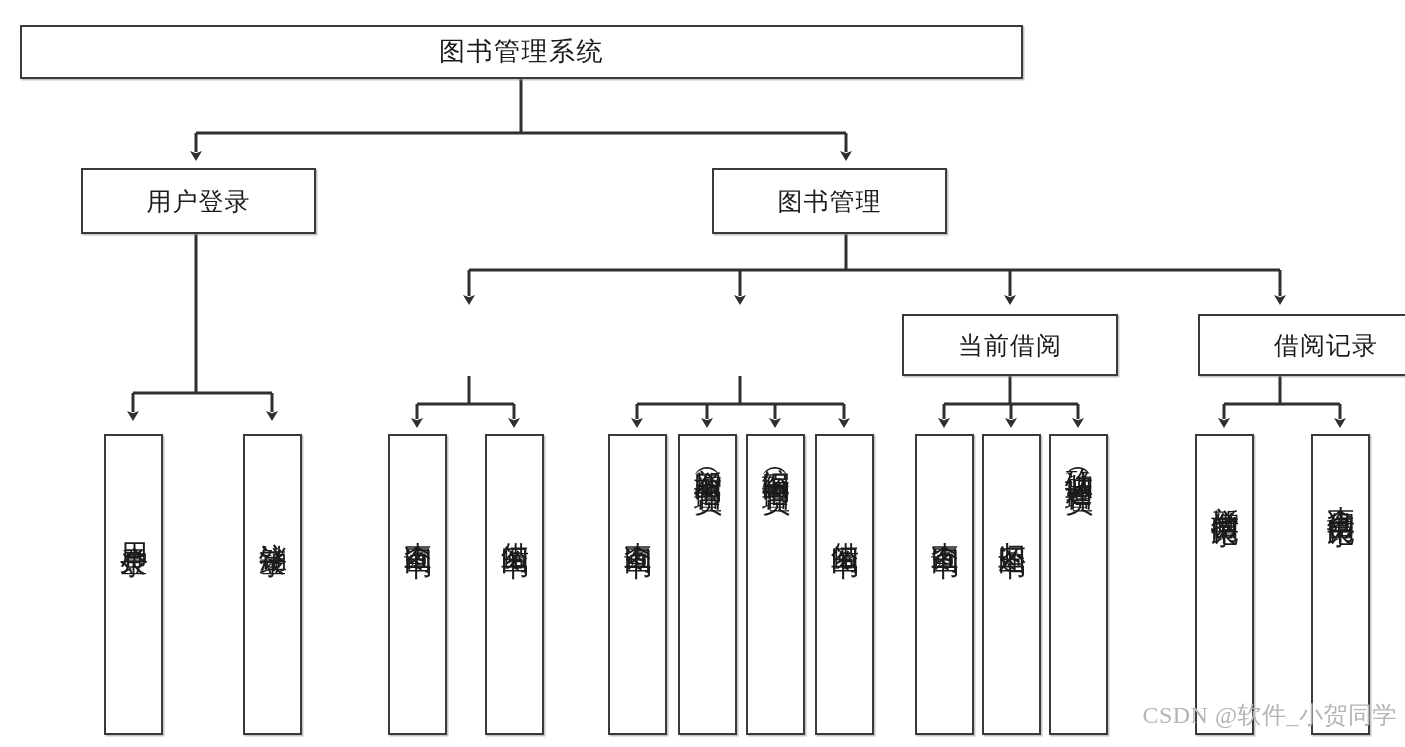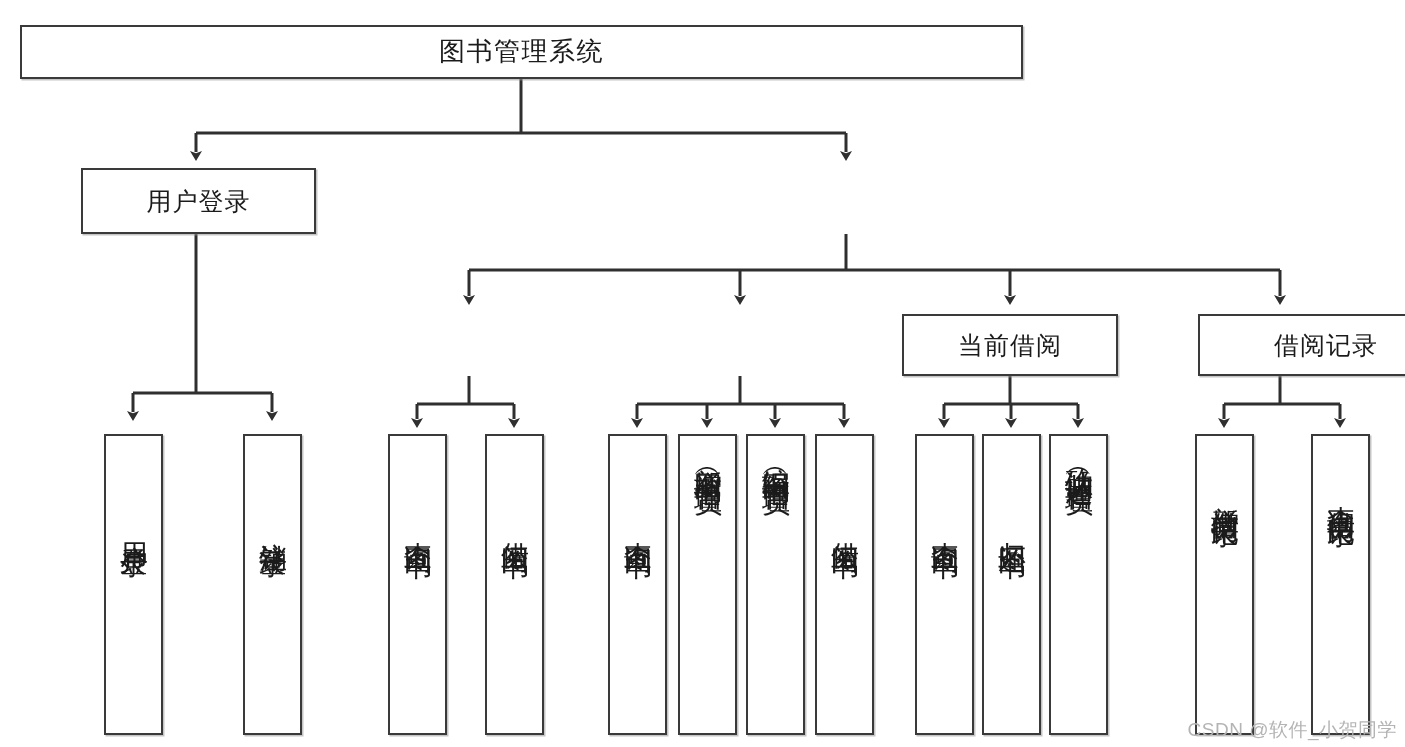--- a/index.html
+++ b/index.html
@@ -60,26 +60,27 @@
     text-orientation: upright;
     font-size: 28px;
     letter-spacing: 3px;
     white-space: normal;
     line-height: 1;
     max-height: 100%;
   }
   .watermark {
     position: absolute;
     right: 8px;
-    bottom: 4px;
-    font-size: 19px;
+    bottom: 16px;
+    font-size: 24px;
     color: #b4b4b4;
     letter-spacing: 0.5px;
     white-space: nowrap;
     user-select: none;
+    font-family: Liberation Serif, serif;
   }
 </style>
 </head>
 <body>
 
 <div id="canvas">
 
   <svg class="edges" viewBox="0 0 1405 747">
     <defs>
       <marker id="arrow" markerWidth="10" markerHeight="12" refX="1" refY="6" orient="auto" markerUnits="userSpaceOnUse">
@@ -130,20 +131,23 @@
     </g>
   </svg>
 
   <div class="node root horiz" style="left:20px; top:15px; width:1003px; height:54px;margin-top:10px;">
     <span class="lbl">图书管理系统</span>
   </div>
 
   <div class="node horiz" style="left:81px; top:168px; width:235px; height:66px;">
     <span class="lbl">用户登录</span>
   </div>
+  <div class="node horiz" style="left:712px; top:168px; width:235px; height:66px;">
+    <span class="lbl">图书管理</span>
+  </div>
 
   <div class="node horiz" style="left:902px; top:314px; width:216px; height:62px;">
     <span class="lbl">当前借阅</span>
   </div>
   <div class="node horiz" style="left:1198px; top:314px; width:256px; height:62px;">
     <span class="lbl">借阅记录</span>
   </div>
 
   <div class="node vert" style="left:104px; top:434px; width:59px; height:301px; padding-top:84px;">
     <span class="lbl">用户登录</span>

